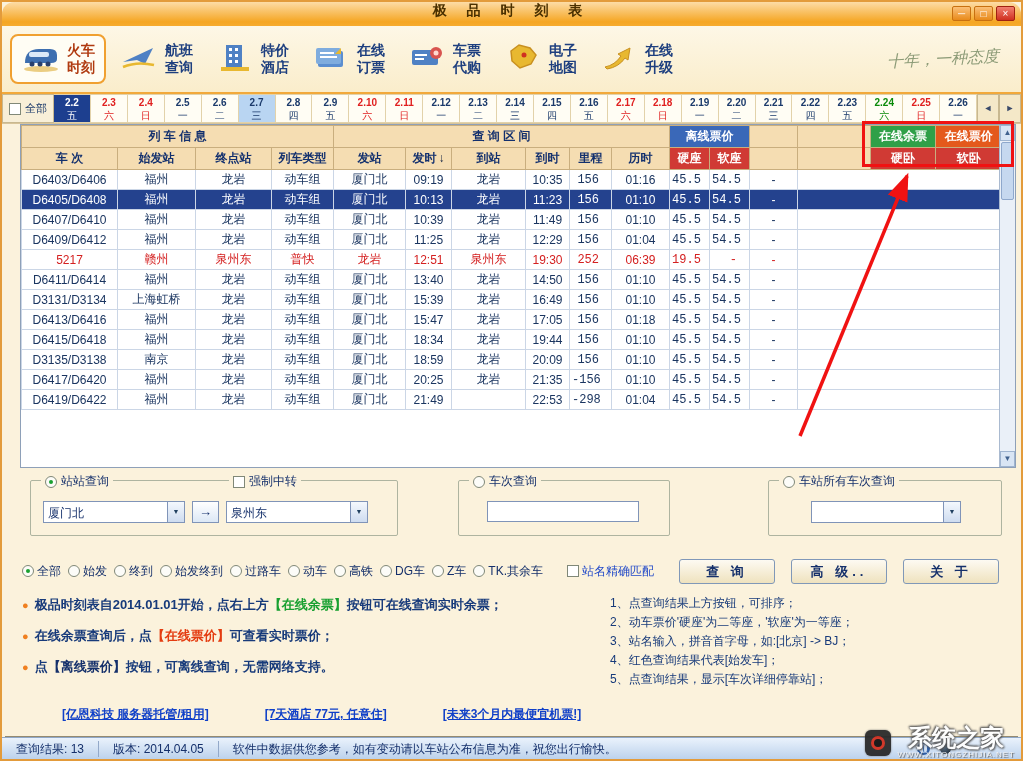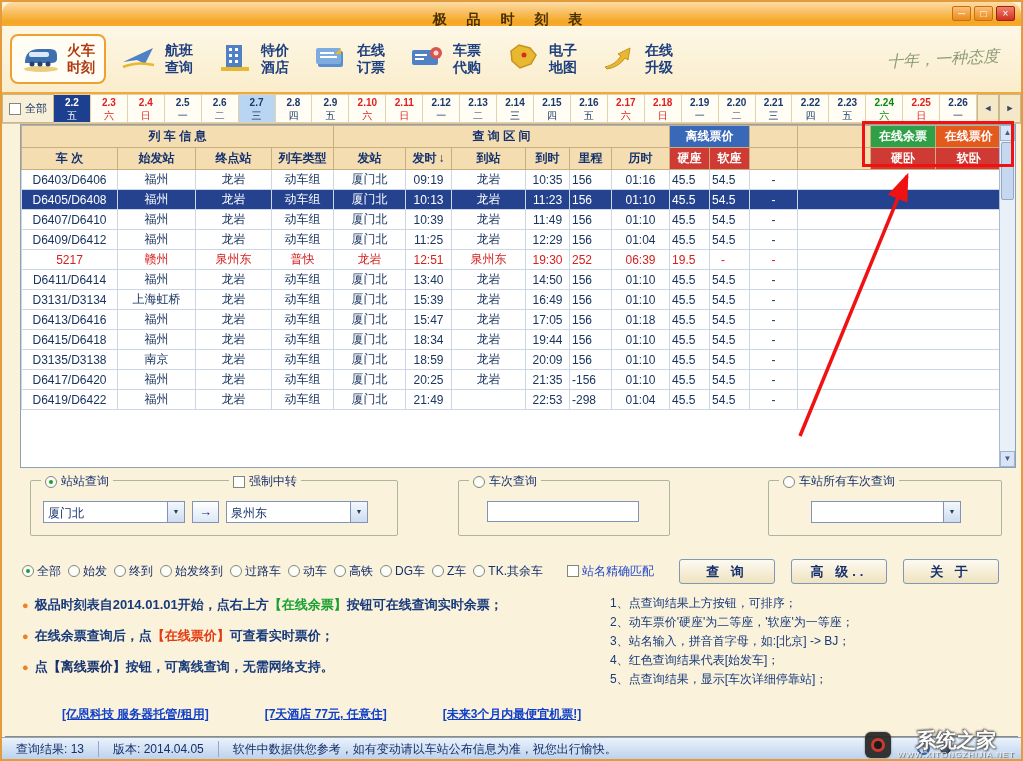--- a/index.html
+++ b/index.html
@@ -1,21 +1,21 @@
 <!DOCTYPE html>
 <html><head>
 <meta charset="utf-8">
 <style>
   html,body{margin:0;padding:0;background:#888;}
   *{box-sizing:border-box;}
   .window{position:relative;width:1023px;height:761px;background:#FBF2DC;border:2px solid #E39B3B;
     font-family:"Liberation Sans","DejaVu Sans",sans-serif;overflow:hidden;}
   
   .titlebar{position:absolute;top:0;left:0;right:0;height:36px;
-    background:linear-gradient(#FDDCA6,#F5A623 55%,#F8B94E);display:flex;align-items:center;border-radius:12px;}
+    background:linear-gradient(#FDDCA6,#F5A623 55%,#F8B94E);display:flex;border-radius:12px;}
   .title{flex:1;text-align:center;font-weight:bold;font-size:14px;letter-spacing:8px;color:#4A3000;}
   .wcontrols{position:absolute;right:6px;top:4px;display:flex;gap:3px;}
   .wbtn{width:19px;height:15px;font-size:10px;line-height:13px;text-align:center;color:#fff;
     background:linear-gradient(#FBC078,#E88A1A);border:1px solid #C87010;border-radius:2px;cursor:pointer;}
   .wbtn.close{background:linear-gradient(#F08070,#D03020);border-color:#A02010;}
   
   .toolbar{position:absolute;top:24px;left:0;right:0;height:68px;display:flex;align-items:center;
     padding:0 8px;border-bottom:2px solid #F2A93B;background:linear-gradient(#FDF7E6,#FAEDCB);}
   .tool-item{display:flex;align-items:center;gap:6px;padding:5px 9px;margin-right:4px;border-radius:8px;cursor:pointer;}
   .tool-item.active{background:#FFFDF4;border:2px solid #F0A030;}
@@ -52,21 +52,21 @@
   .comp{display:flex;height:21px;}
   .gap72{width:72px;background:#F5DDB2;}
   .hb-green,.hb-orange,.hb-red2{width:66px;display:flex;align-items:center;justify-content:center;
     font-size:12px;font-weight:bold;color:#FFF;border-left:1px solid #C9AE7E;cursor:pointer;}
   .hb-green{background:#2FA048;}
   .hb-orange{background:#E4591C;}
   .hb-red2{background:#D03A34;}
   .sort{font-weight:bold;color:#102040;margin-left:2px;}
   .trains td{height:20px;padding:0 2px;border:1px solid #CBD6E6;font-size:12px;color:#1A3560;
     text-align:center;background:#FFF;white-space:nowrap;overflow:hidden;}
-  .trains td.col8,.trains td.col10,.trains td.col11{text-align:right;padding-right:24px;}
+  .trains td.col8,.trains td.col10,.trains td.col11{text-align:right;padding-right:12px;font-family:Liberation Mono, monospace;}
   .trains tr.red td{color:#D42020;}
   .trains tr.sel td{background:#24428E;color:#FFFFFF;}
   
   .vscroll{position:absolute;top:0;right:0;width:16px;height:100%;background:#EAF0F8;border-left:1px solid #AABAD0;}
   .sb-btn{position:absolute;left:0;width:15px;height:16px;background:#D9E5F4;border:1px solid #9FB4D0;
     font-size:8px;color:#40618E;text-align:center;line-height:14px;cursor:pointer;}
   .sb-up{top:0;}
   .sb-down{bottom:0;}
   .sb-thumb{position:absolute;left:1px;top:17px;width:13px;height:58px;background:#C6D8EF;
     border:1px solid #8FA8CC;border-radius:2px;cursor:grab;}
@@ -123,21 +123,21 @@
   .globe-icon::after{content:"";position:absolute;left:4px;top:-1px;width:3px;height:11px;
     border-left:1px solid #2E5FA8;border-right:1px solid #2E5FA8;border-radius:50%;}
   .sphere-icon{width:11px;height:11px;border-radius:50%;background:radial-gradient(circle at 35% 30%,#607890,#16222E);}
   
   .watermark{position:absolute;right:6px;bottom:0px;display:flex;align-items:center;gap:6px;z-index:70;
     pointer-events:none;opacity:0.95;}
   .wm-logo{width:26px;height:26px;border-radius:6px;background:#2A2A2A;position:relative;flex:none;
     box-shadow:0 0 2px #666;}
   .wm-logo::after{content:"";position:absolute;inset:6px;border:3px solid #D03020;border-radius:50%;background:#111;}
   .wm-text{text-align:center;}
-  .wm-name{font-size:20px;font-weight:bold;color:#FFFFFF;line-height:1;
+  .wm-name{font-size:24px;font-weight:bold;color:#FFFFFF;line-height:1;
     text-shadow:1px 1px 2px #555,-1px -1px 2px #555,0 0 3px #444;}
   .wm-site{font-size:8px;color:#F2F2F2;letter-spacing:1px;text-shadow:1px 1px 1px #555;}
 </style>
 </head>
 <body>
 
 <div class="window">
 
   <div class="titlebar">
     <div class="title">极 品 时 刻 表</div>

